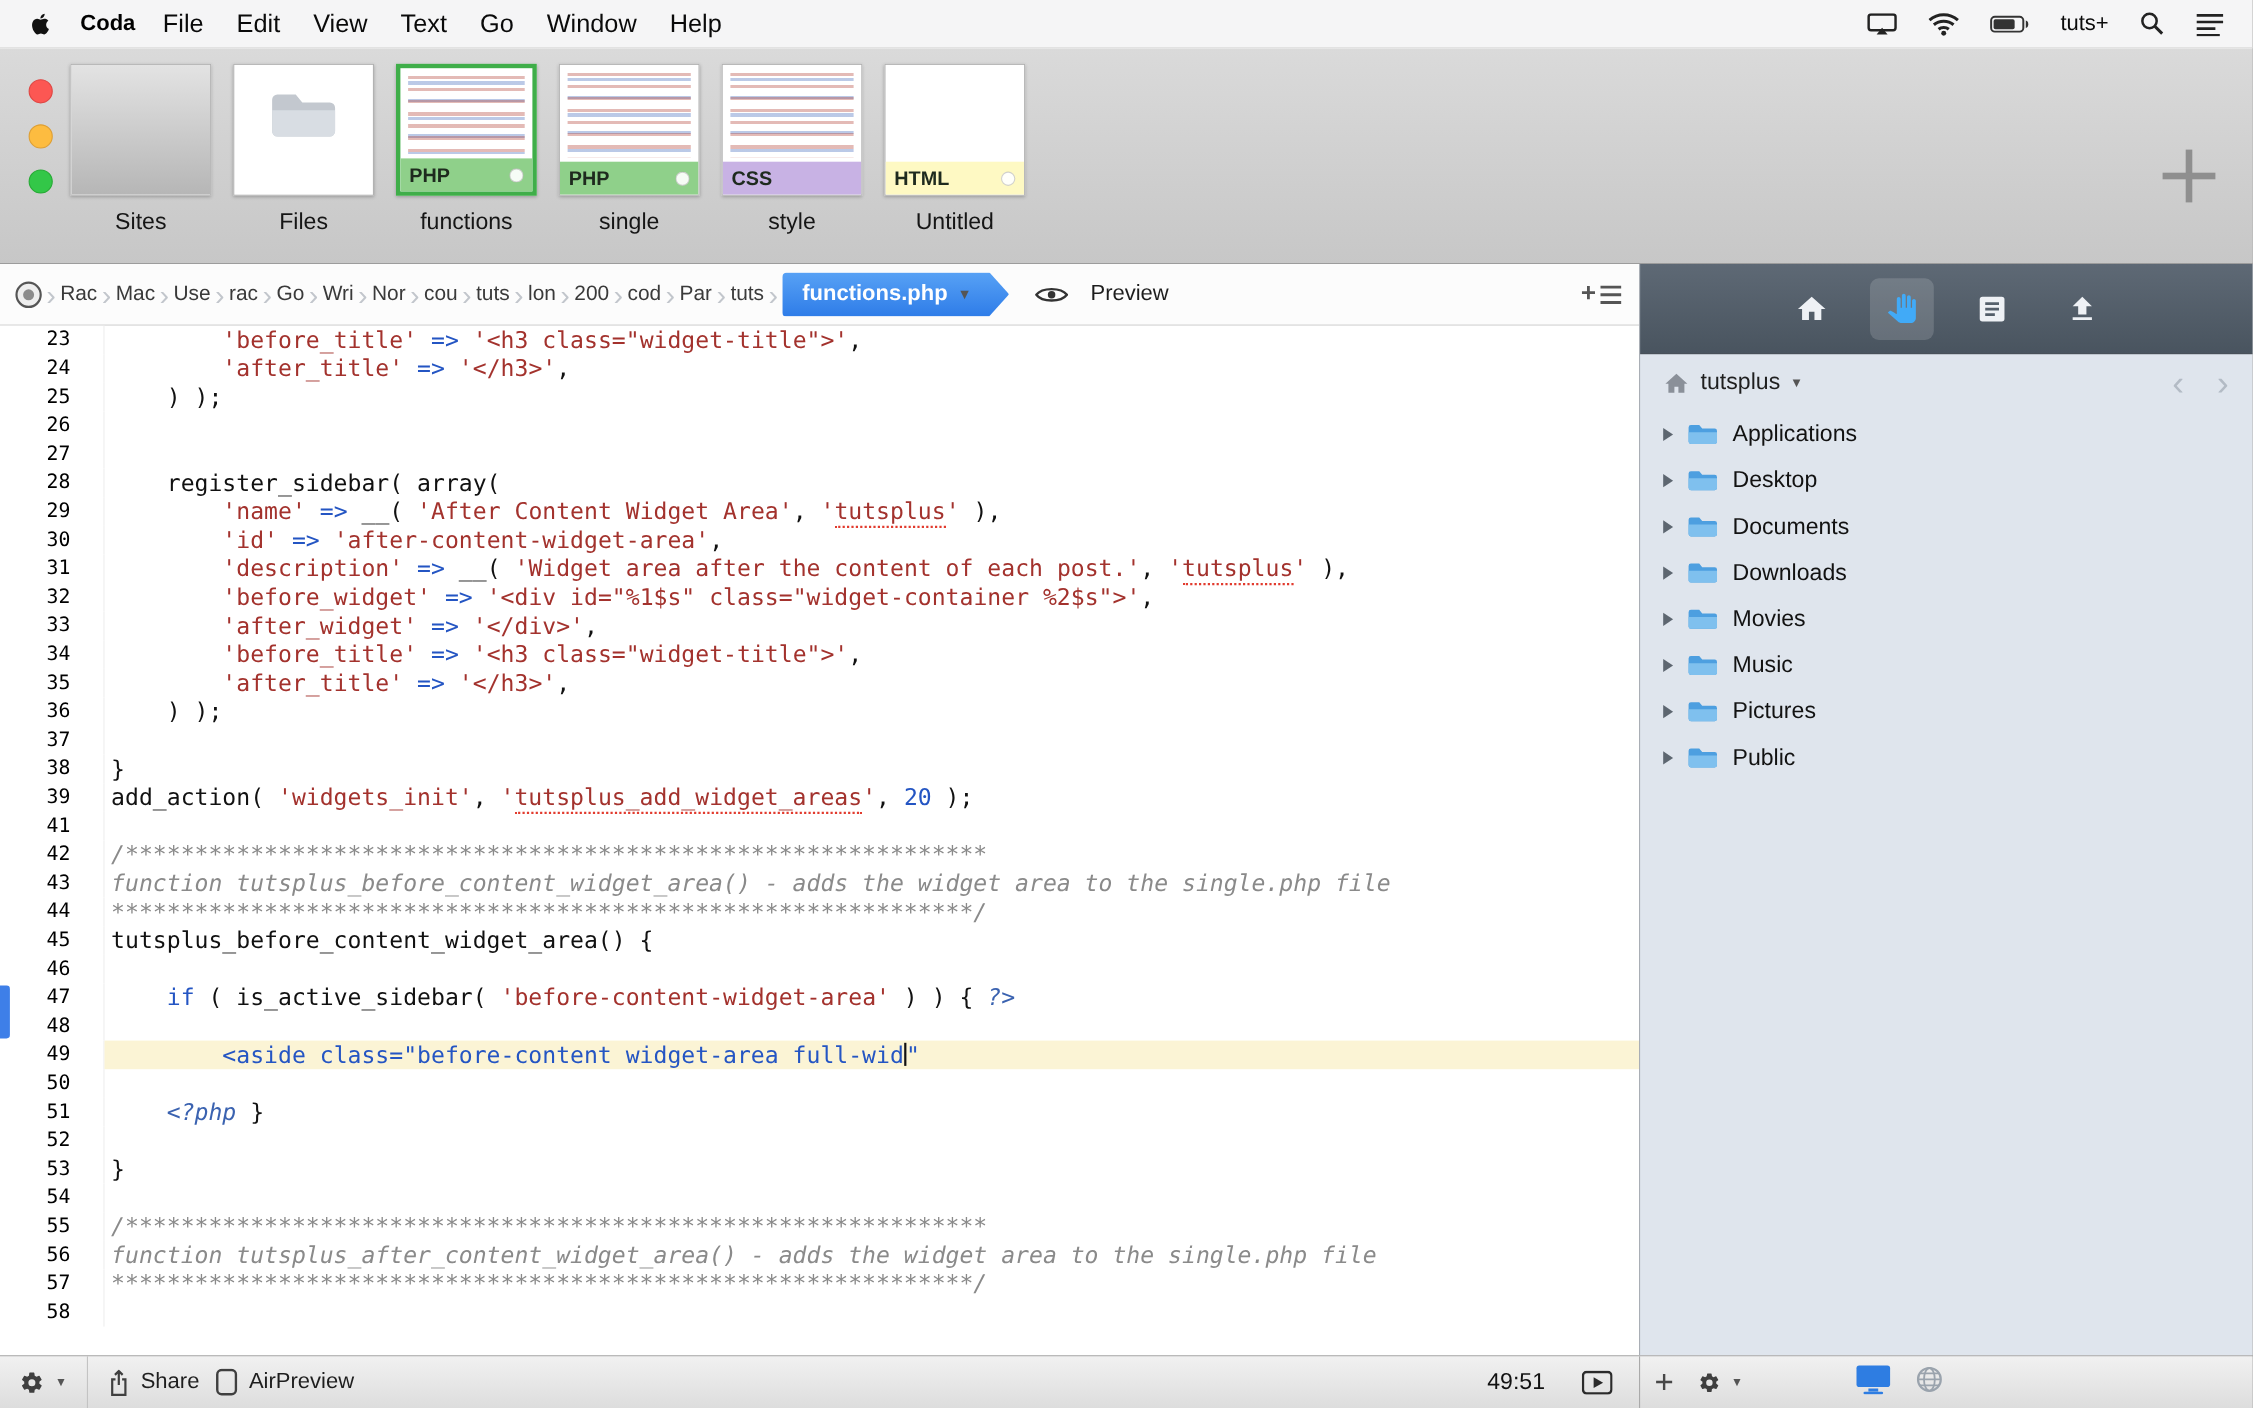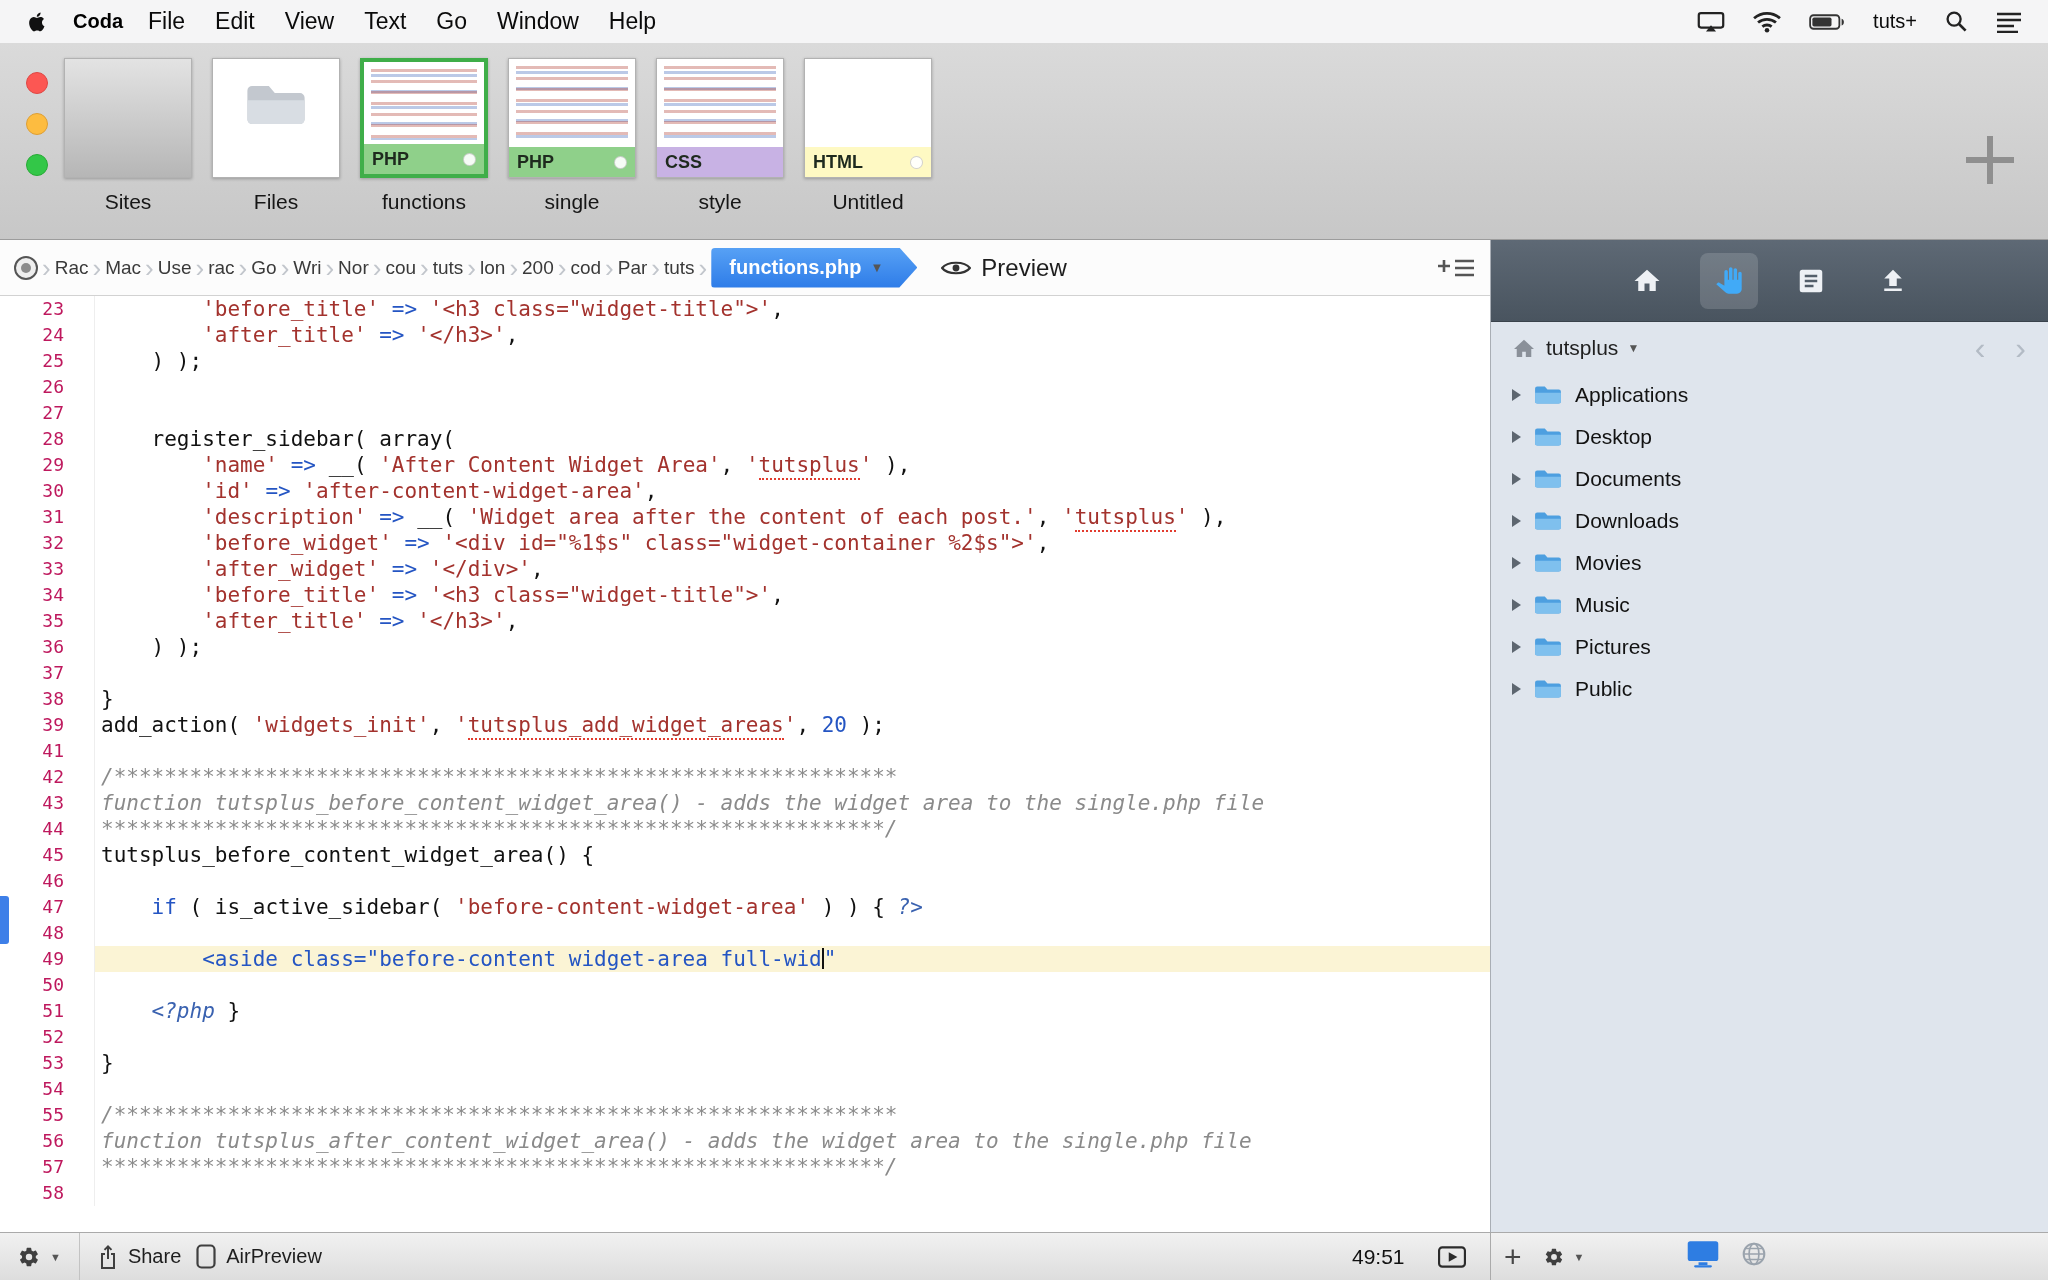--- a/index.html
+++ b/index.html
@@ -50,27 +50,27 @@
 
   
   .pathbar{position:relative;height:56px;background:#fcfcfc;border-bottom:1px solid #d2d2d2;display:flex;align-items:center;padding:0 14px;font-size:19px;color:#333}
   .target-icon{width:24px;height:24px;border-radius:50%;border:2px solid #555;position:relative;flex:none;background:#eee}
   .target-icon:after{content:"";position:absolute;left:5px;top:5px;width:10px;height:10px;border-radius:50%;background:#8b8b8b}
   .crumbs{display:flex;align-items:center;overflow:hidden}
   .crumb{max-width:46px;overflow:hidden;white-space:nowrap;color:#3a3a3a}
   .crumb-sep{color:#c2c6cc;font-size:26px;margin:0 4px;line-height:1;font-weight:400}
   .file-tag{display:flex;align-items:center;height:40px;padding:0 34px 0 18px;background:linear-gradient(#57a1f5,#2e7ce8);color:#fff;font-weight:bold;font-size:20px;border-radius:4px 0 0 4px;clip-path:polygon(0 0,calc(100% - 18px) 0,100% 50%,calc(100% - 18px) 100%,0 100%);flex:none}
   .file-tag .dd{margin-left:9px;font-size:13px;font-weight:normal}
-  .preview{display:flex;align-items:center;gap:10px;margin-left:24px;font-size:24px;color:#1d1d1d;flex:none}
+  .preview{display:flex;align-items:center;gap:20px;margin-left:24px;font-size:20px;color:#1d1d1d;flex:none}
   .pb-right{position:absolute;right:16px;top:0;bottom:0;display:flex;align-items:center}
 
   
   .code-area{position:relative;height:936px;font-family:"DejaVu Sans Mono",monospace;font-size:21px;line-height:26px;overflow:hidden}
   .line{display:flex;height:26px}
-  .ln{flex:none;width:95px;padding-right:30px;text-align:right;color:#be185d;font-size:18px;line-height:26px;border-right:1px solid #eeeeee;background:#fff}
+  .ln{flex:none;width:95px;padding-right:30px;text-align:right;color:#000000;font-size:18px;line-height:26px;border-right:1px solid #eeeeee;background:#fff}
   .lc{flex:1;padding-left:6px;white-space:pre}
   .line.current .lc{background:#fbf4d5}
   .tk-p{color:#111}
   .tk-s{color:#a3322d}
   .tk-su{color:#a3322d;border-bottom:2px dotted #e23b2e;padding-bottom:1px}
   .tk-o{color:#2455c3}
   .tk-n{color:#2455c3}
   .tk-c{color:#8a8a8a;font-style:italic}
   .tk-q{color:#3a62b0;font-style:italic}
   .tk-h{color:#2455c3}

